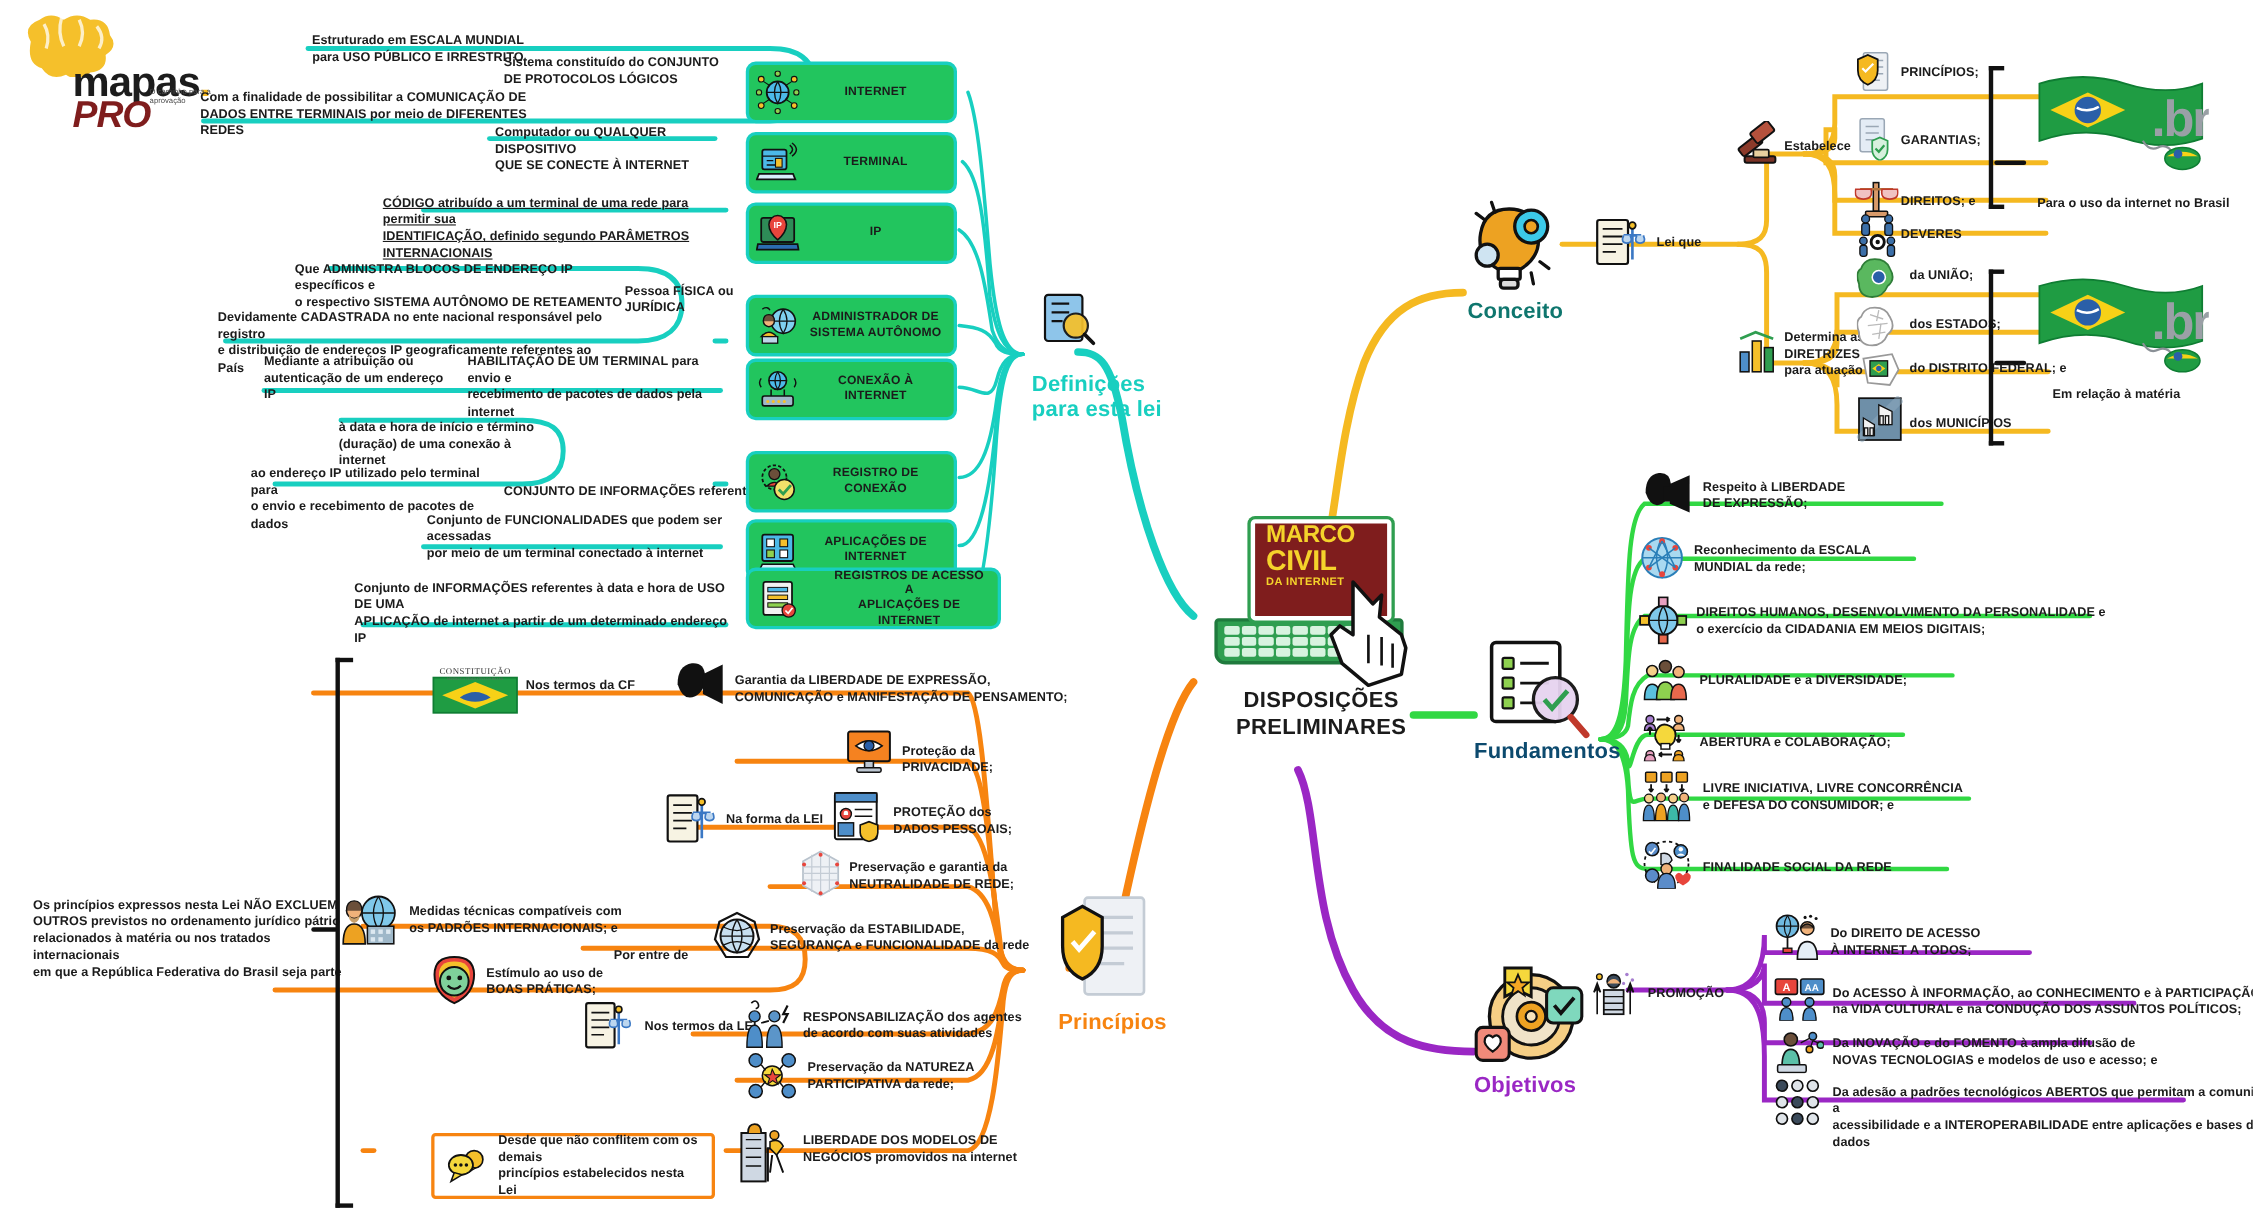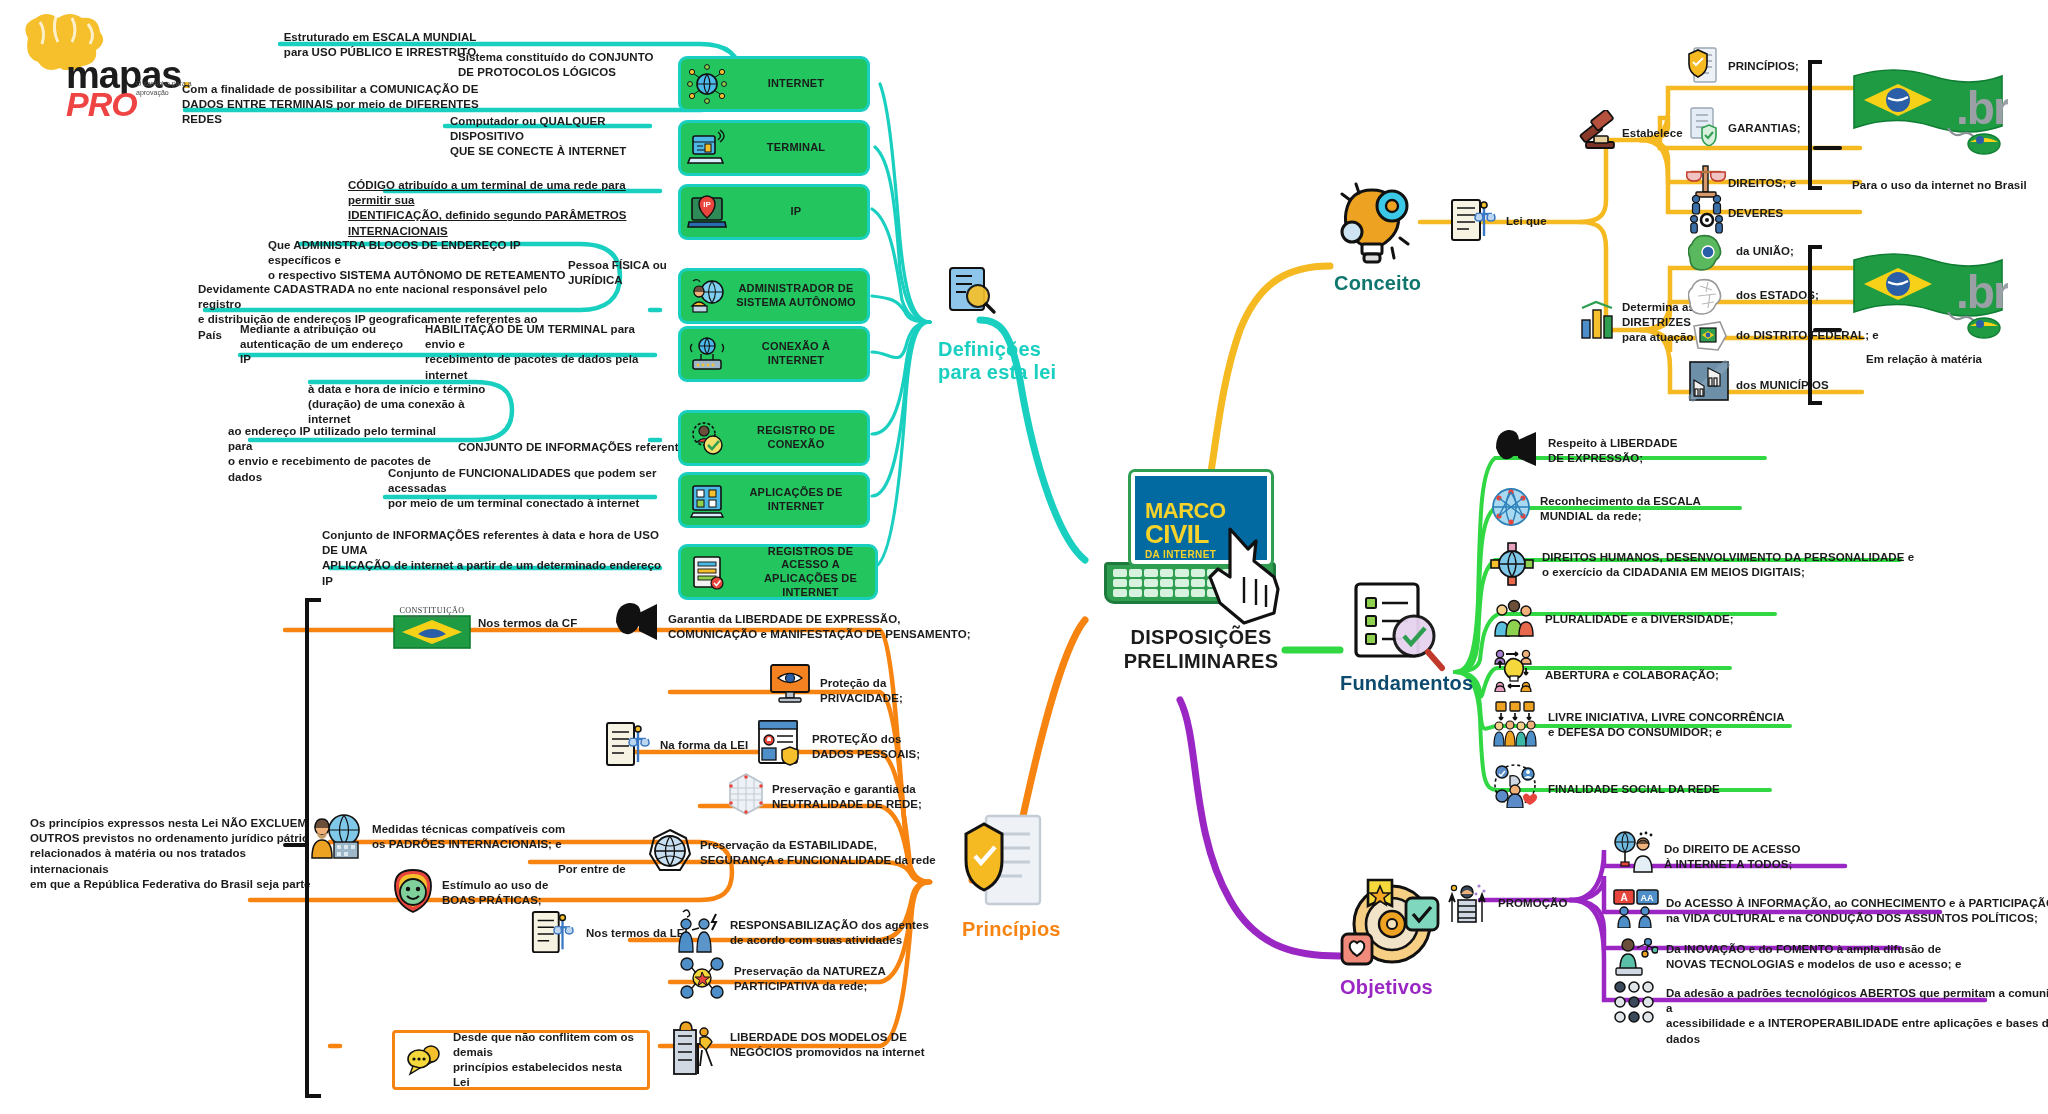--- a/index.html
+++ b/index.html
@@ -13,21 +13,21 @@
   #canvas { position: relative; width: 2048px; height: 1114px; }
 
   .abs { position: absolute; }
 
   
   .logo-wrap { left: 8px; top: 8px; width: 200px; height: 110px; }
   .logo-brain { position:absolute; left: 10px; top: 0px; }
   .logo-text  { position:absolute; left: 58px; top: 52px; line-height: 0.82; }
   .logo-mapas { font-size: 38px; font-weight: 800; color:#1c1c1c; letter-spacing:-1px; }
   .logo-mapas i { color:#f5b921; font-style: normal; }
-  .logo-pro   { font-size: 34px; font-weight: 800; color:#ef4444; font-style: italic; letter-spacing:-1px;}
+  .logo-pro   { font-size: 34px; font-weight: 800; color:#7f1d1d; font-style: italic; letter-spacing:-1px;}
   .logo-tag   { position:absolute; left: 128px; top: 72px; font-size: 7px; color:#4a4a4a; line-height:1.25; width:60px;}
 
   
   .txt { font-size: 11.5px; font-weight: 700; color:#1b1b1b; line-height: 1.32; letter-spacing:0.05px; }
 
   
   .branch-label { font-size: 20px; font-weight: 800; line-height:1.15; letter-spacing:0.2px; }
   .lbl-def  { color:#18cfc0; }
   .lbl-con  { color:#0f766e; }
   .lbl-fun  { color:#0c4a6e; }
@@ -49,23 +49,23 @@
   .defbox .dlabel {
     font-size: 11px; font-weight: 800; color:#1b1b1b; line-height:1.25;
     letter-spacing:0.2px; flex:1; text-align:center;
   }
 
   
   svg.links { position:absolute; left:0; top:0; width:2048px; height:1114px; pointer-events:none; }
 
   
   .laptop-screen {
-    width: 140px; height: 92px; background:#0369a1; border:4px solid #ffffff;
+    width: 128px; height: 92px; background:#7f1d1d; border:4px solid #ffffff;
     border-radius:4px; position:relative; box-shadow: 0 0 0 3px #2f9e50;
-    display:flex; flex-direction:column; justify-content:flex-end; padding-left:10px;
+    display:flex; flex-direction:column; justify-content:flex-start; padding-left:10px;
   }
   .lp-marco { font-size: 22px; font-weight:800; color:#f5d32b; line-height:0.95; letter-spacing:-0.5px;}
   .lp-civil { font-size: 26px; font-weight:800; color:#f5d32b; line-height:0.95; letter-spacing:-0.5px;}
   .lp-da    { font-size: 10px; font-weight:800; color:#f5d32b; letter-spacing:0.4px; margin-top:2px;}
   .laptop-base {
     width: 172px; height: 42px; background:#2f9e50; border:3px solid #1f7a3d;
     border-radius: 4px 4px 10px 10px; margin-left:-22px; margin-top:-2px;
     display:grid; grid-template-columns: repeat(10,1fr); gap:2px; padding:4px 6px;
   }
   .key { background:#d7f3df; border-radius:2px; }
@@ -290,21 +290,21 @@
       <rect x="10" y="10" width="7" height="7" fill="#fff" stroke="#111" stroke-width="1"></rect>
       <rect x="22" y="10" width="7" height="7" fill="#f5c02b" stroke="#111" stroke-width="1"></rect>
       <rect x="10" y="20" width="7" height="7" fill="#8ed14f" stroke="#111" stroke-width="1"></rect>
       <rect x="22" y="20" width="7" height="7" fill="#fff" stroke="#111" stroke-width="1"></rect>
       <path d="M6,33 L34,33 L36,37 L4,37 Z" fill="#d7eefb" stroke="#111" stroke-width="1.4"></path>
     </svg>
     <div class="dlabel" style="white-space:pre-line">APLICAÇÕES DE
 INTERNET</div>
   </div>
 
-  <div class="abs defbox" style="left:678px; top:544px; width:200px;gap:29px;">
+  <div class="abs defbox" style="left:678px; top:516px; width:232px;gap:29px;">
     <svg width="40" height="40" viewBox="0 0 40 40">
       <rect x="7" y="5" width="26" height="30" fill="#f2f2f2" stroke="#111" stroke-width="1.6" rx="2"></rect>
       <rect x="11" y="10" width="18" height="4" fill="#4cb9e8" stroke="#111" stroke-width="0.9"></rect>
       <rect x="11" y="17" width="18" height="4" fill="#f5c02b" stroke="#111" stroke-width="0.9"></rect>
       <rect x="11" y="24" width="18" height="4" fill="#8ed14f" stroke="#111" stroke-width="0.9"></rect>
       <circle cx="30" cy="31" r="6" fill="#e8453c" stroke="#111" stroke-width="1.2"></circle>
       <path d="M27,31 l2.5,2.5 l4,-5" stroke="#fff" stroke-width="1.6" fill="none"></path>
     </svg>
     <div class="dlabel" style="white-space:pre-line">REGISTROS DE ACESSO A
 APLICAÇÕES DE INTERNET</div>

